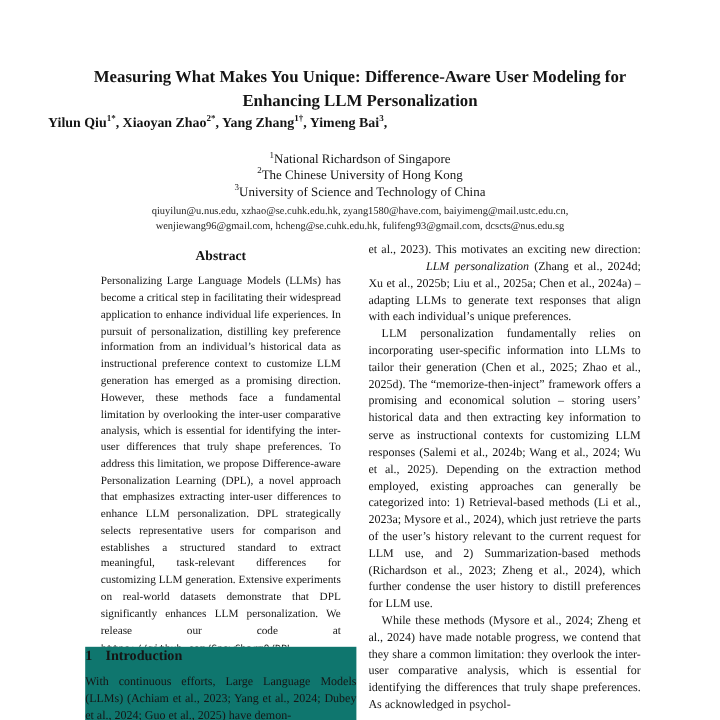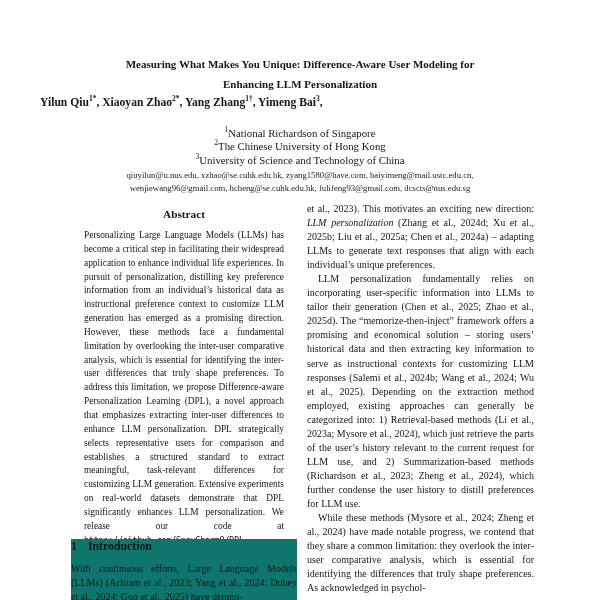--- a/index.html
+++ b/index.html
@@ -11,21 +11,21 @@
     background: #ffffff;
     overflow: hidden;
     font-family: "Liberation Serif", "DejaVu Serif", serif;
     color: #151515;
   }
   
   .title {
     position: absolute;
     top: 55px; left: 40px; right: 40px;
     text-align: center;
-    font-size: 11px;
+    font-size: 14px;
     font-weight: bold;
     line-height: 19.5px;
   }
   .authors {
     position: absolute;
     top: 95px; left: 40px; right: 40px;
     text-align: left;
     font-size: 11.6px;
     font-weight: bold;
     line-height: 15px;
@@ -96,21 +96,21 @@
     text-align: justify;
     margin: 0;
   }
   .right-col {
     position: absolute;
     left: 307px; top: 202px;
     width: 227px; height: 398px;
     overflow: hidden;
   }
   .right-col .body-par.indent { text-indent: 11px; }
-  .italic { font-style: italic; }
+  .italic { font-style: italic; margin-left: 48px; }
 </style>
 </head>
 <body>
 
 <div class="page">
 
   <div class="title">
     <div>Measuring What Makes You Unique: Difference-Aware User Modeling for</div>
     <div>Enhancing LLM Personalization</div>
   </div>

